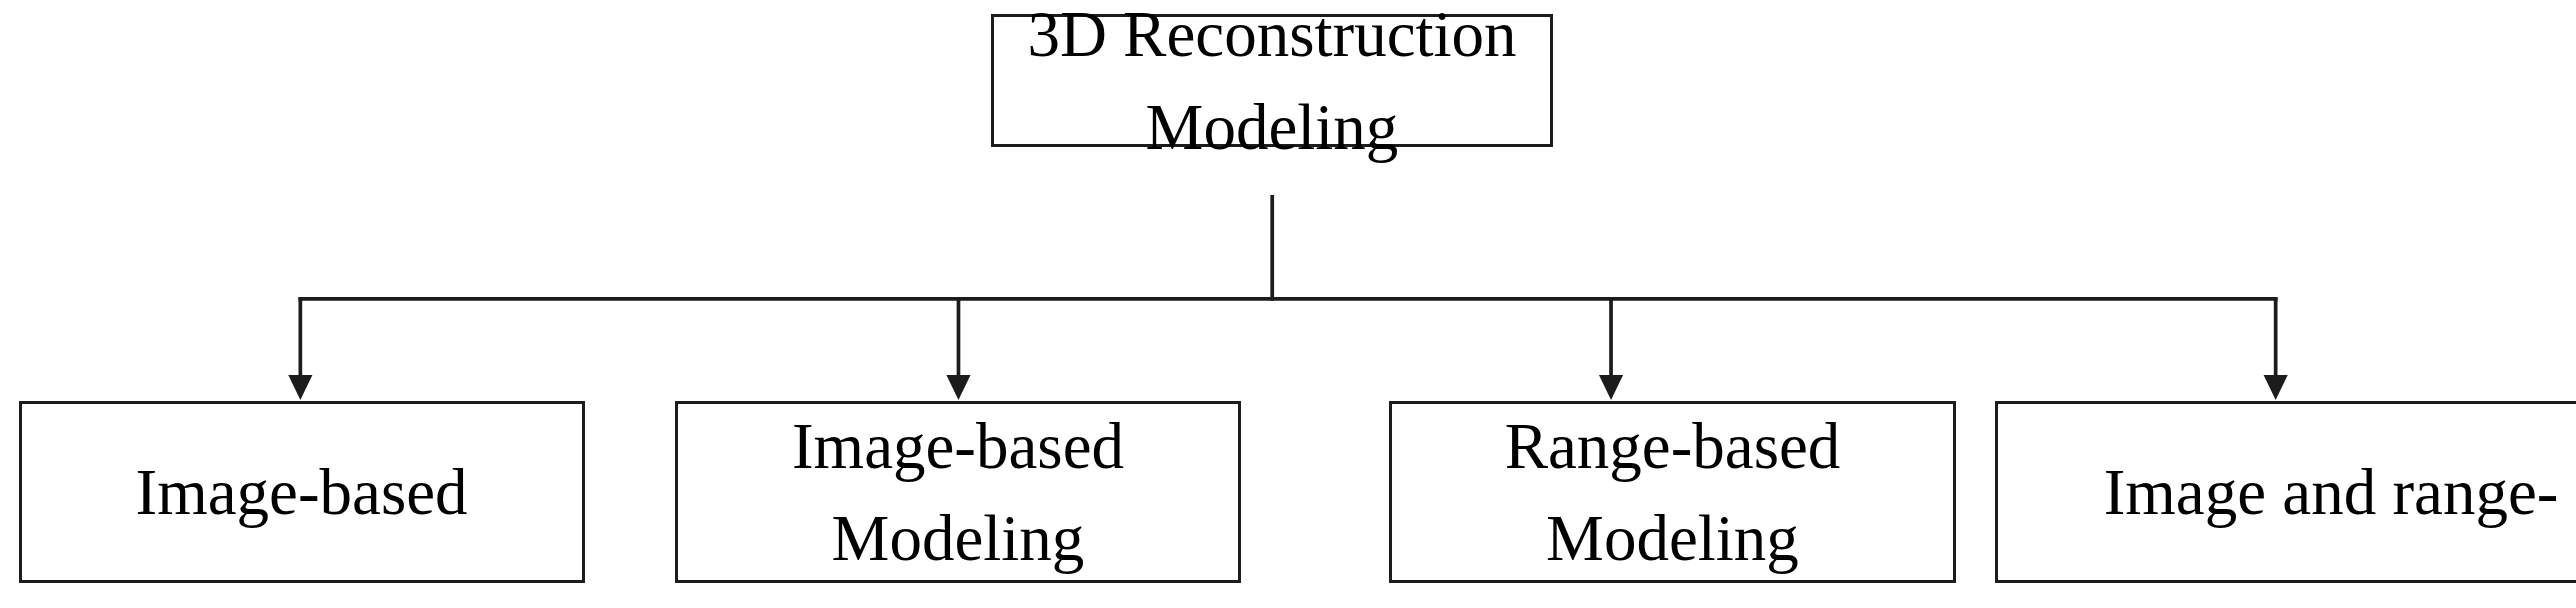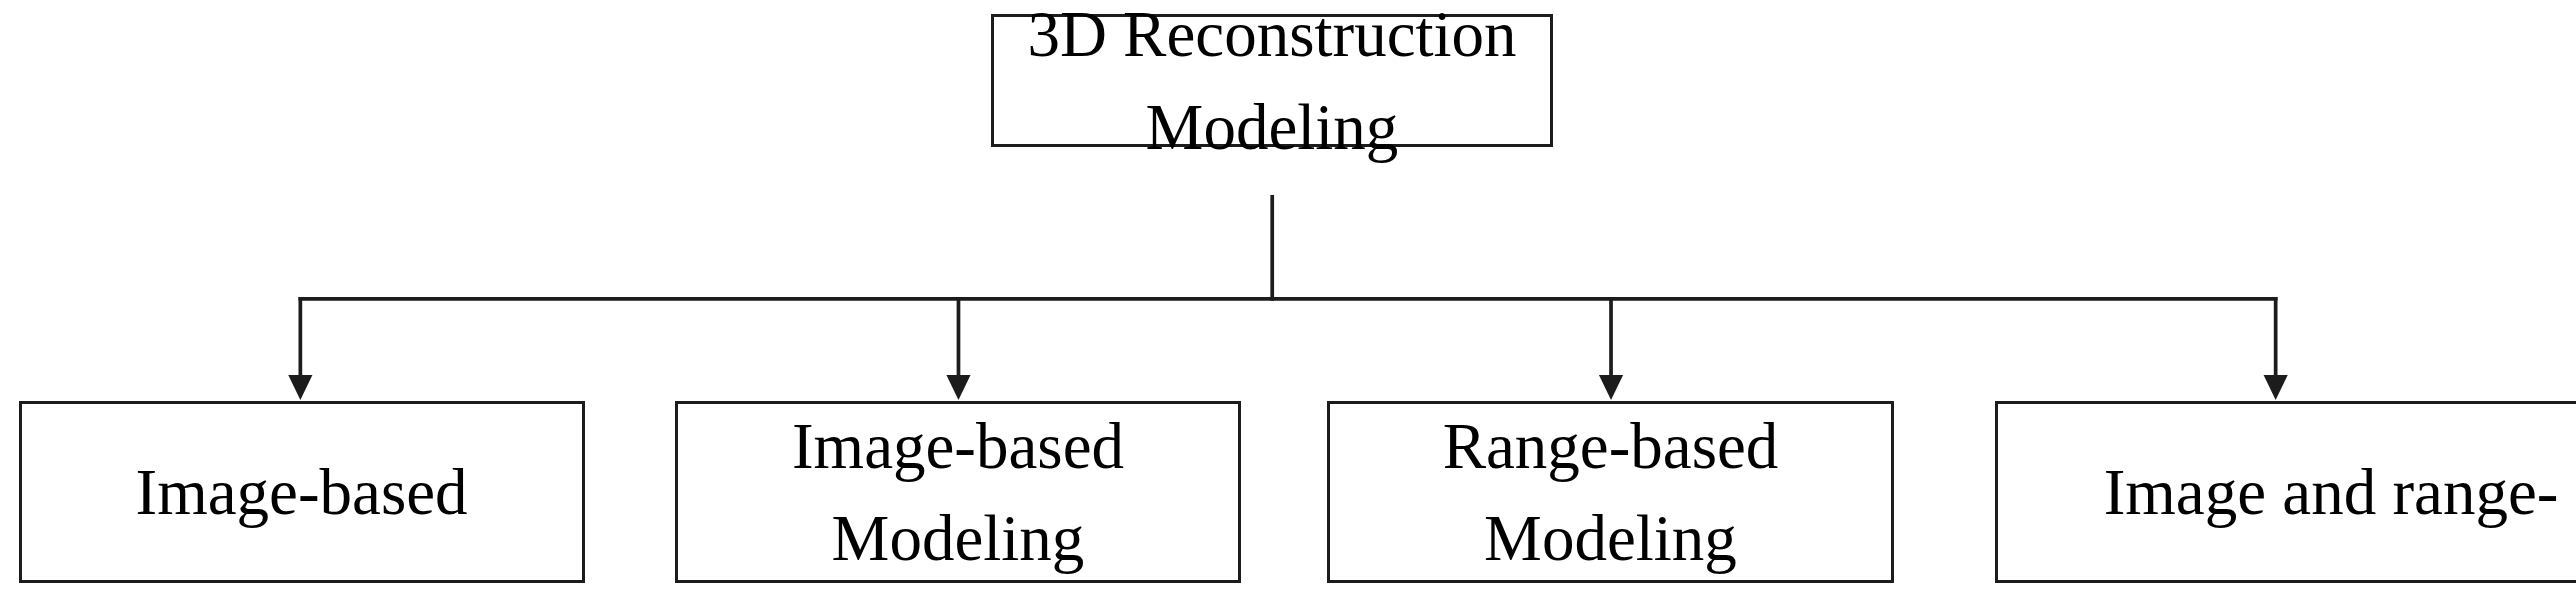--- a/index.html
+++ b/index.html
@@ -47,21 +47,21 @@
     top: 14px;
     width: 562px;
     height: 133px;
   }
   .node-child {
     top: 401px;
     height: 182px;
   }
   .node-c1 { left: 18.6px;   width: 566px; }
   .node-c2 { left: 675px;  width: 566px; }
-  .node-c3 { left: 1327px; width: 567px; justify-content: center; }
+  .node-c3 { left: 1389px; width: 567px; justify-content: center; }
   .node-c4 { left: 1995px; width: 672px; }
 </style>
 </head>
 <body>
 
 <div class="canvas">
 
   <svg class="connectors" viewBox="0 0 2774 655" xmlns="http://www.w3.org/2000/svg">
 
     <line x1="1370" y1="210" x2="1370" y2="324" stroke="#1c1c1c" stroke-width="4"></line>

